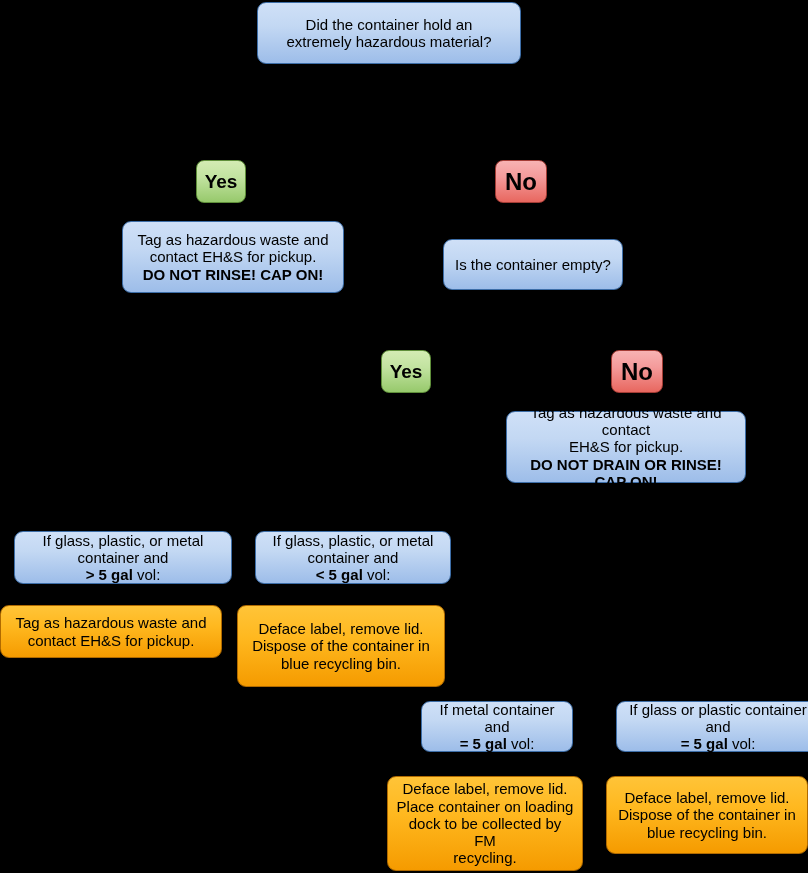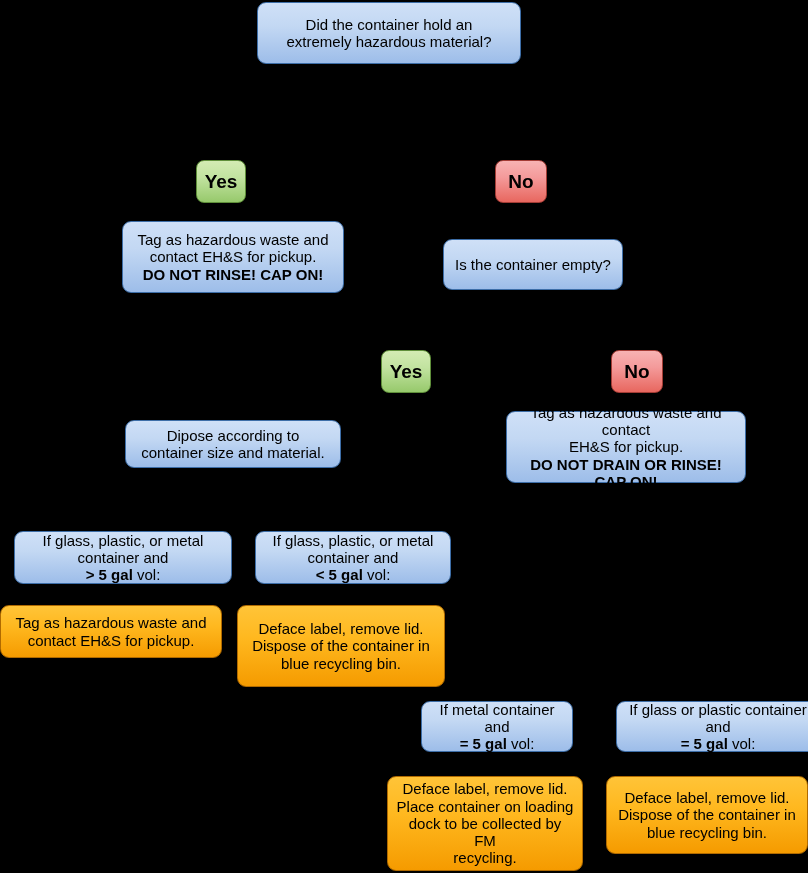--- a/index.html
+++ b/index.html
@@ -59,21 +59,21 @@
     font-size: 19px;
     font-weight: bold;
     border-radius: 8px;
   }
 
   
   .node.red {
     background: linear-gradient(to bottom, #f7b3b3 0%, #f49a9a 40%, #e8675f 100%);
     border: 1px solid #a33c35;
     box-shadow: 2px 3px 4px rgba(0,0,0,0.85);
-    font-size: 19px;
+    font-size: 24px;
     font-weight: bold;
     border-radius: 8px;
   }
 
   .node .bold { font-weight: bold; }
 
   .rich { display: block; }
 </style>
 </head>
 <body>
@@ -98,22 +98,20 @@
   <div class="node green" style="left:381px; top:350px; width:50px; height:43px;">Yes</div>
 
   <div class="node red" style="left:611px; top:350px; width:52px; height:43px;">No</div>
 
   <div class="node blue" style="left:494px; top:411px; width:240px; height:72px; flex-direction:column;">
     <span class="rich">Tag as hazardous waste and contact</span>
     <span class="rich">EH&amp;S for pickup.</span>
     <span class="rich bold">DO NOT DRAIN OR RINSE! CAP ON!</span>
   </div>
 
-  <div class="node blue" style="left:113px; top:420px; width:216px; height:48px;">Dipose according to
-container size and material.</div>
 
   <div class="node blue" style="left:2px; top:531px; width:218px; height:53px;">
     <span><span class="rich">If glass, plastic, or metal
 container and </span><span class="bold">&gt; 5 gal</span><span> vol:</span></span>
   </div>
 
   <div class="node blue" style="left:243px; top:531px; width:196px; height:53px;">
     <span><span class="rich">If glass, plastic, or metal
 container and </span><span class="bold">&lt; 5 gal</span><span> vol:</span></span>
   </div>

